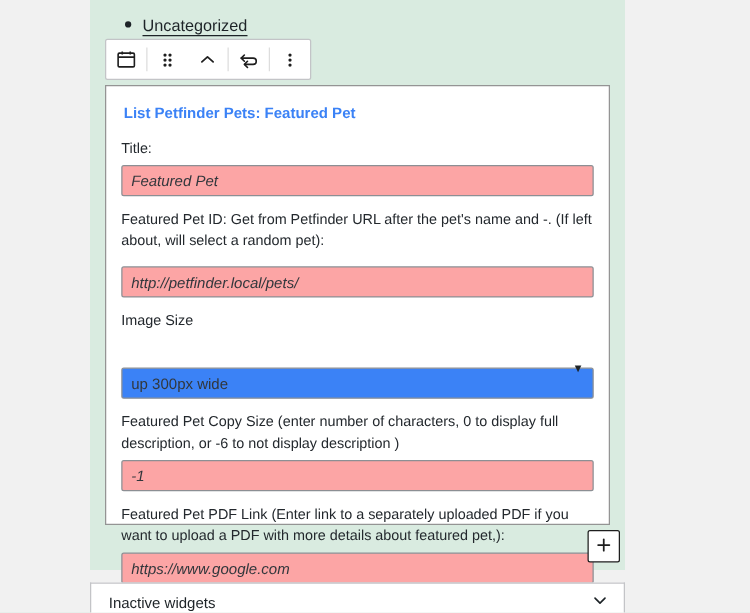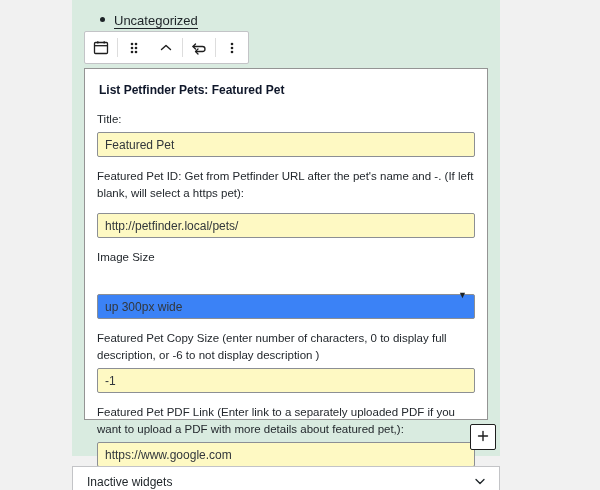--- a/index.html
+++ b/index.html
@@ -95,21 +95,21 @@
     width: 404px;
     height: 352px;
     background: #fff;
     border: 1px solid #949494;
     box-sizing: border-box;
     padding: 12px 12px 0 12px;
   }
   .panel-title {
     font-size: 12px;
     font-weight: bold;
-    color: #0f172a;
+    color: #3b82f6;
     margin: 2px 0 14px 2px;
   }
   .field {
     margin-bottom: 11px;
   }
   .field label {
     display: block;
     font-size: 11.5px;
     color: #23282d;
     line-height: 17px;
@@ -118,22 +118,23 @@
   .field input[type="text"] {
     width: 100%;
     box-sizing: border-box;
     height: 25px;
     padding: 2px 7px;
     font-size: 12px;
     font-family: "Liberation Sans", sans-serif;
     color: #32373c;
     border: 1px solid #8c8f94;
     border-radius: 2px;
-    background: #fef9c3;
+    background: #fca5a5;
     outline: none;
+    font-style: italic;
   }
   .select-wrap {
     position: relative;
     width: 100%;
   }
   .field select {
     width: 100%;
     box-sizing: border-box;
     height: 25px;
     padding: 2px 24px 2px 7px;
@@ -266,21 +267,21 @@
 
   <div class="widget-panel">
     <div class="panel-title">List Petfinder Pets: Featured Pet</div>
 
     <div class="field">
       <label>Title:</label>
       <input type="text" value="Featured Pet" style="">
     </div>
 
     <div class="field">
-      <label>Featured Pet ID: Get from Petfinder URL after the pet's name and -. (If left blank, will select a https pet):</label>
+      <label>Featured Pet ID: Get from Petfinder URL after the pet's name and -. (If left about, will select a random pet):</label>
     </div>
 
     <div class="field">
       <input type="text" value="http://petfinder.local/pets/" style="">
     </div>
 
     <div class="field">
       <label>Image Size</label>
       <div class="select-wrap">
         <select>

